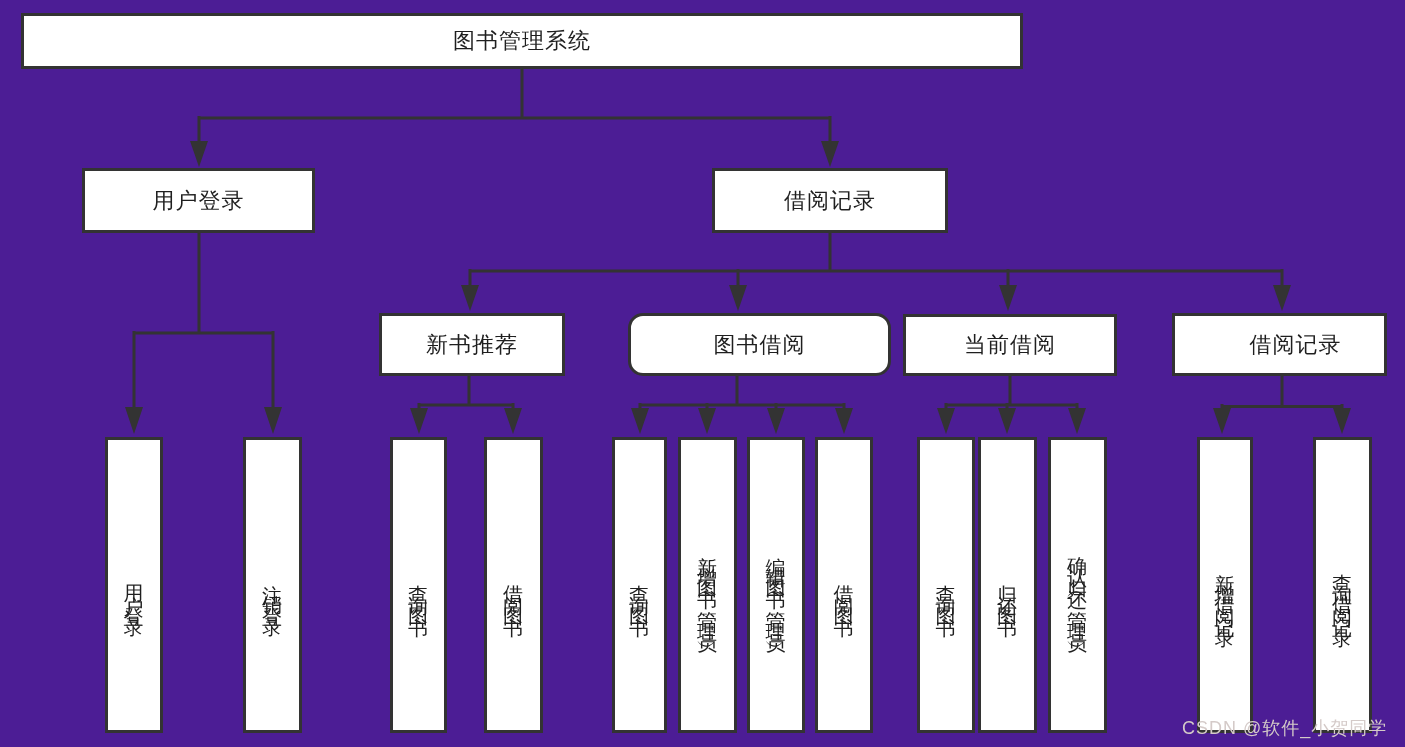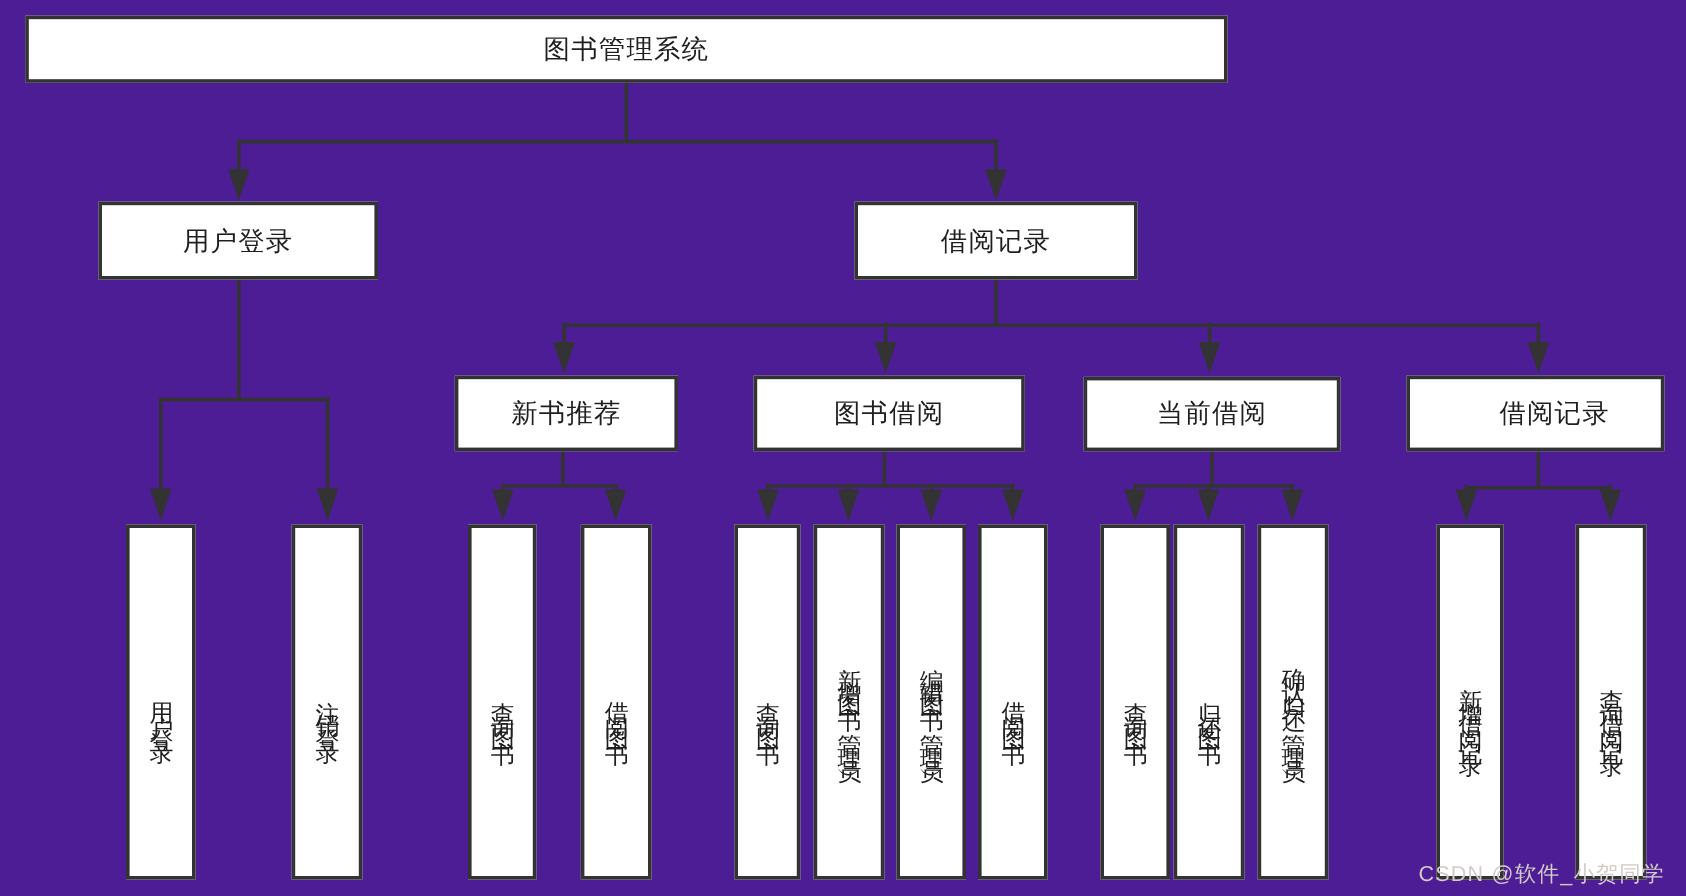--- a/index.html
+++ b/index.html
@@ -103,21 +103,21 @@
   <div class="node h-node" style="left:82px; top:168px; width:233px; height:65px;">
     <span>用户登录</span>
   </div>
   <div class="node h-node" style="left:712px; top:168px; width:236px; height:65px;">
     <span>借阅记录</span>
   </div>
 
   <div class="node h-node" style="left:360px; top:313px; width:186px; height:63px;margin-left:19px;">
     <span>新书推荐</span>
   </div>
-  <div class="node h-node" style="left:628px; top:313px; width:226px; height:63px;">
+  <div class="node h-node" style="left:628px; top:313px; width:263px; height:63px;border-radius:15px;">
     <span>图书借阅</span>
   </div>
   <div class="node h-node" style="left:903px; top:314px; width:214px; height:62px;">
     <span>当前借阅</span>
   </div>
   <div class="node h-node" style="left:1172px; top:313px; width:215px; height:63px;padding-left:32px;">
     <span>借阅记录</span>
   </div>
 
   <div class="node v-node" style="left:105px; top:437px; width:58px; height:296px;">

